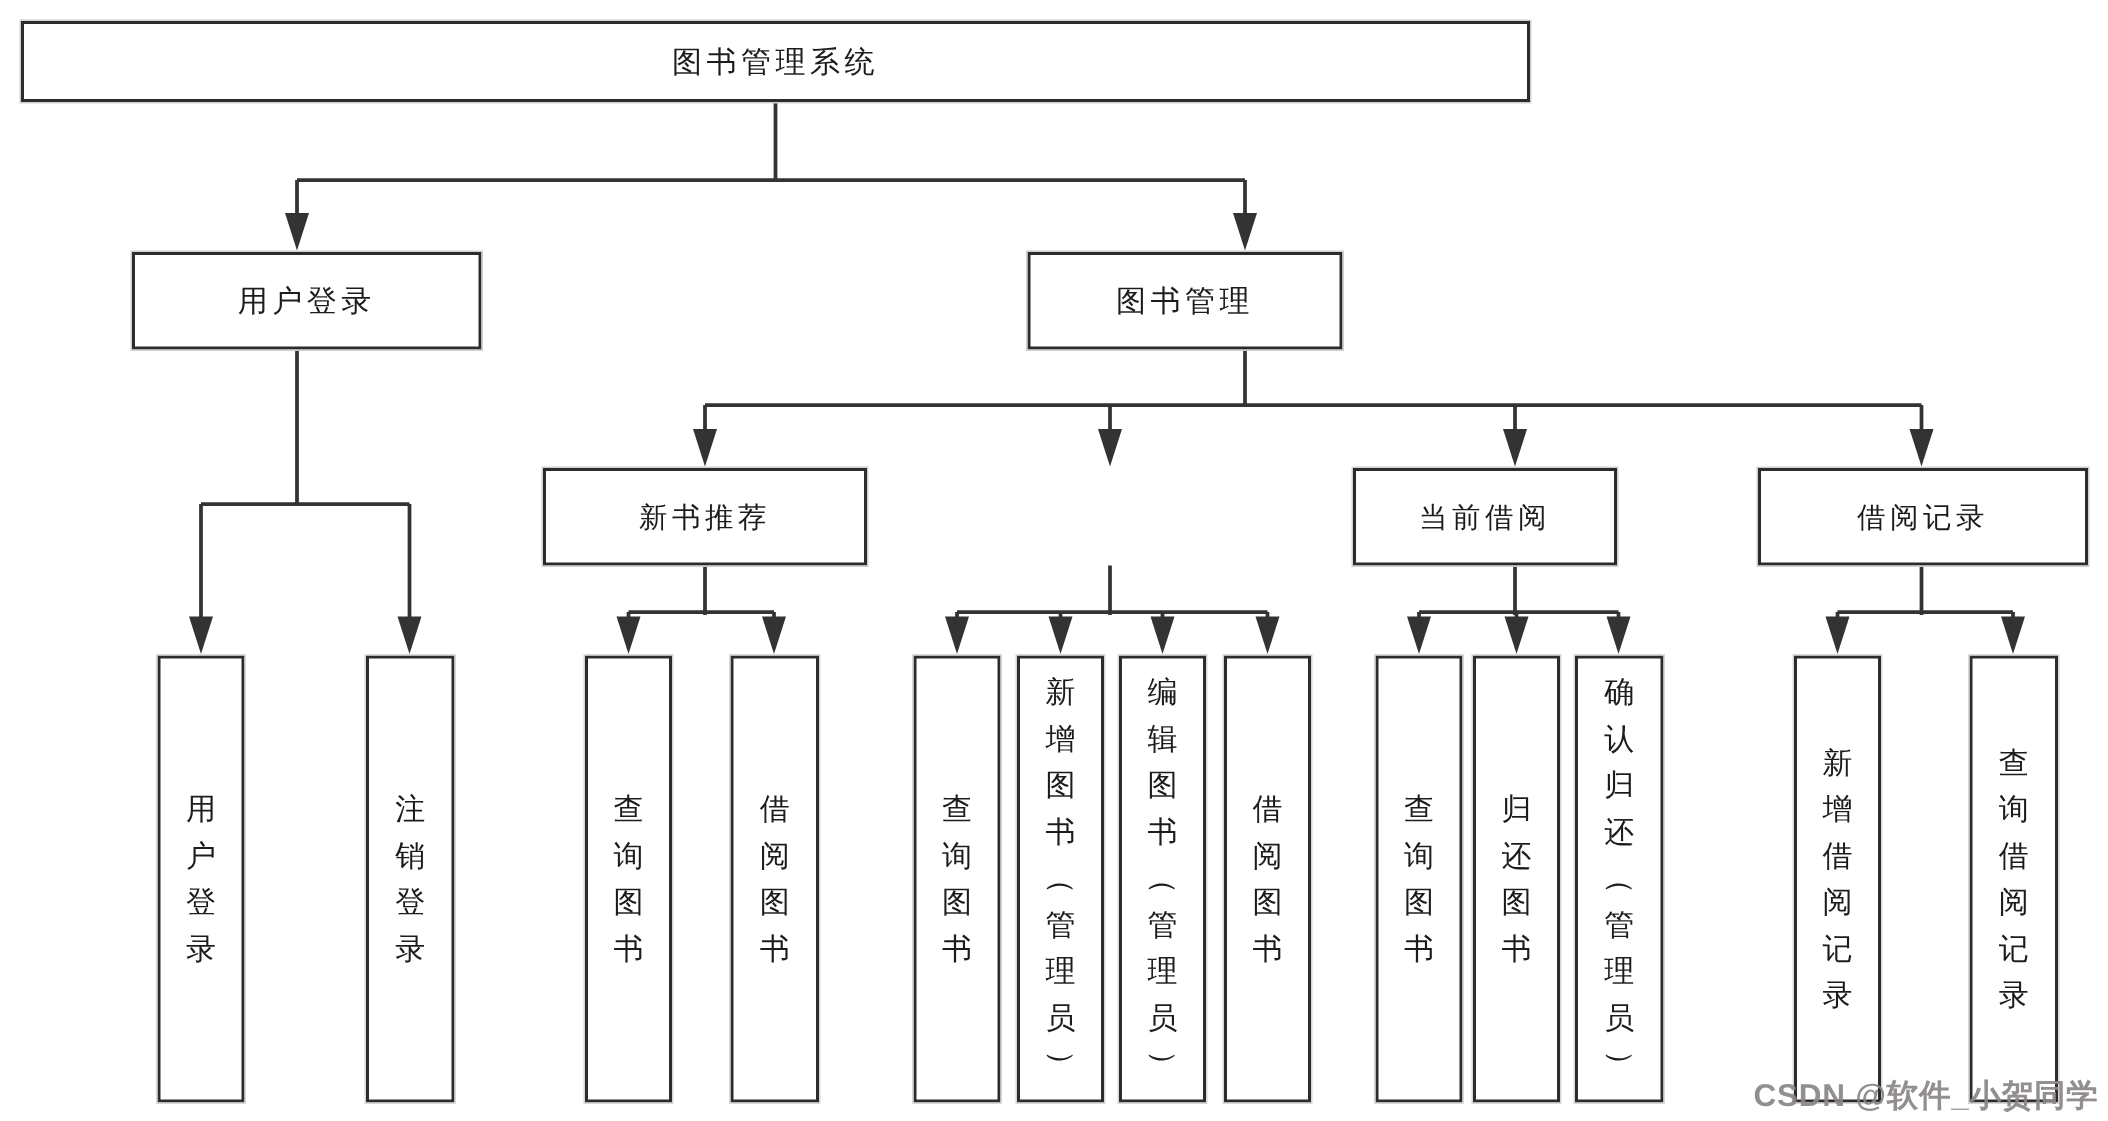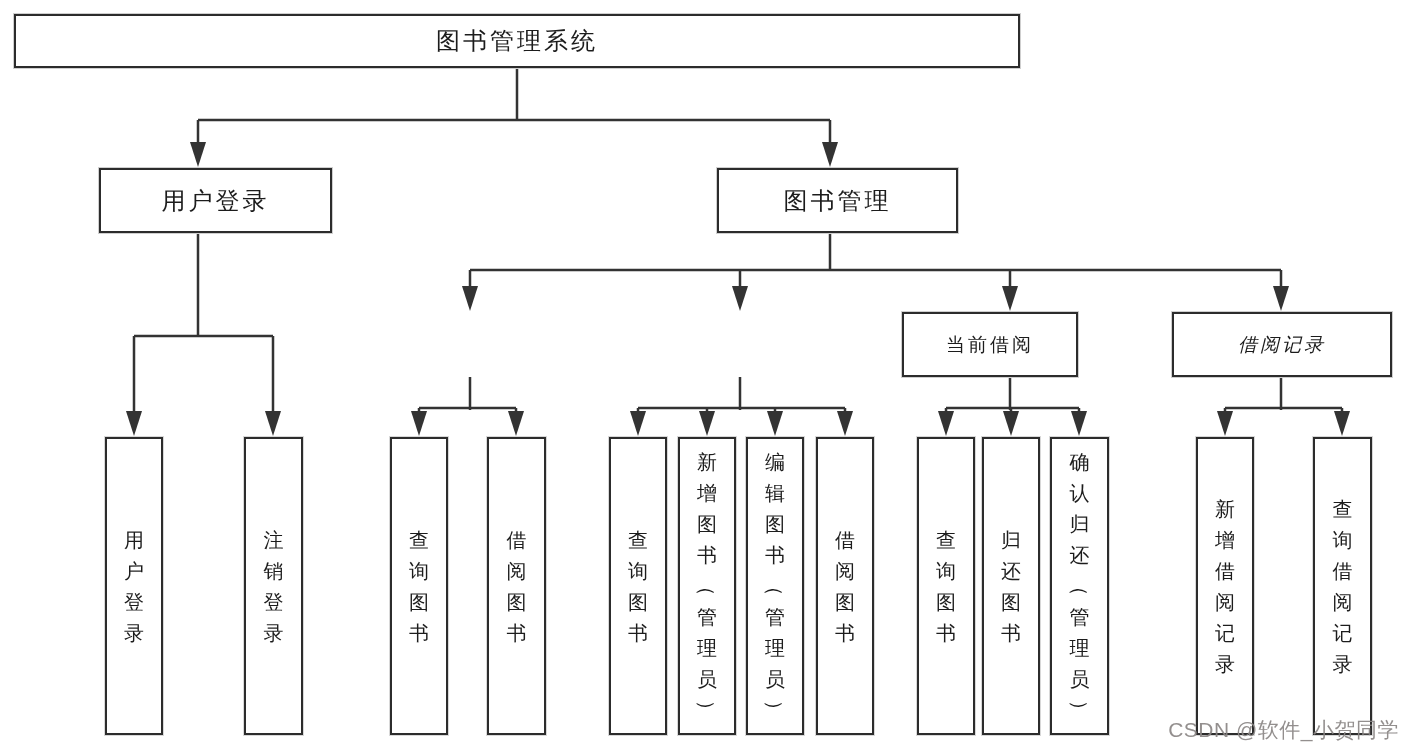--- a/index.html
+++ b/index.html
@@ -5,41 +5,41 @@
   html,body{margin:0;padding:0;background:#ffffff;}
   .stage{
     position:relative;width:1405px;height:747px;background:#ffffff;overflow:hidden;
     font-family:"Liberation Sans","DejaVu Sans",sans-serif;color:#1c1c1c;
   }
   svg.wires{position:absolute;left:0;top:0;z-index:1;}
   .hnode{
     position:absolute;box-sizing:border-box;background:#fff;
     border:2px solid #2c2c2c;outline:1px solid #cfcfcf;
     display:flex;align-items:center;justify-content:center;
-    font-size:24px;letter-spacing:3px;z-index:2;white-space:nowrap;
+    font-size:20px;letter-spacing:3px;z-index:2;white-space:nowrap;
   }
   .root{left:14px;top:14px;width:1006px;height:54px;}
   .lvl2{top:168px;height:65px;}
   .lvl3{top:312px;height:65px;font-size:19px;}
   .leaf{
     position:absolute;top:437px;width:58px;height:298px;box-sizing:border-box;
     background:#fff;border:2px solid #2c2c2c;outline:1px solid #d8d8d8;z-index:2;
   }
   .vlabel{
     height:100%;display:flex;flex-direction:column;align-items:center;
     justify-content:center;gap:11px;
   }
   .vchar{
     width:24px;height:20px;font-size:20px;line-height:20px;
     display:flex;align-items:center;justify-content:center;
   }
   .vchar.rot{transform:rotate(90deg);}
   .watermark{
     position:absolute;right:6px;bottom:3px;z-index:5;
-    font-size:21px;color:rgba(138,134,132,0.92);letter-spacing:0.5px;white-space:nowrap;
+    font-size:21px;color:rgba(138,134,132,0.92);letter-spacing:0.5px;white-space:nowrap;font-weight:bold;
   }
 </style>
 </head>
 <body>
 
 <div class="stage">
 
   <svg class="wires" width="1405" height="747" viewBox="0 0 1405 747">
     <path fill="none" stroke="#333333" stroke-width="2.5" d="
       M517 68 V120 M198 120 H830 M198 120 V144 M830 120 V144
@@ -69,31 +69,34 @@
       <polygon points="1071,411 1087,411 1079,436"></polygon>
       <polygon points="1217,411 1233,411 1225,436"></polygon>
       <polygon points="1334,411 1350,411 1342,436"></polygon>
     </g>
   </svg>
 
   <div class="hnode root">
     <span>图书管理系统</span>
   </div>
 
-  <div class="hnode lvl2" style="left:99px;width:233px;font-family:Liberation Serif, serif;">
+  <div class="hnode lvl2" style="left:88px;width:233px;font-family:Liberation Serif, serif;">
     <span>用户登录</span>
   </div>
-  <div class="hnode lvl2" style="left:717px;width:241px;">
+  <div class="hnode lvl2" style="left:685px;width:210px;">
     <span>图书管理</span>
   </div>
 
+  <div class="hnode lvl3" style="left:362px;width:216px;">
+    <span>新书推荐</span>
+  </div>
   <div class="hnode lvl3" style="left:902px;width:176px;">
     <span>当前借阅</span>
   </div>
-  <div class="hnode lvl3" style="left:1172px;width:220px;font-style:italic;">
+  <div class="hnode lvl3" style="left:1172px;width:220px;">
     <span>借阅记录</span>
   </div>
 
   <div class="leaf" style="left:105px;">
     <div class="vlabel">
         <span class="vchar">用</span>
         <span class="vchar">户</span>
         <span class="vchar">登</span>
         <span class="vchar">录</span>
       </div>

